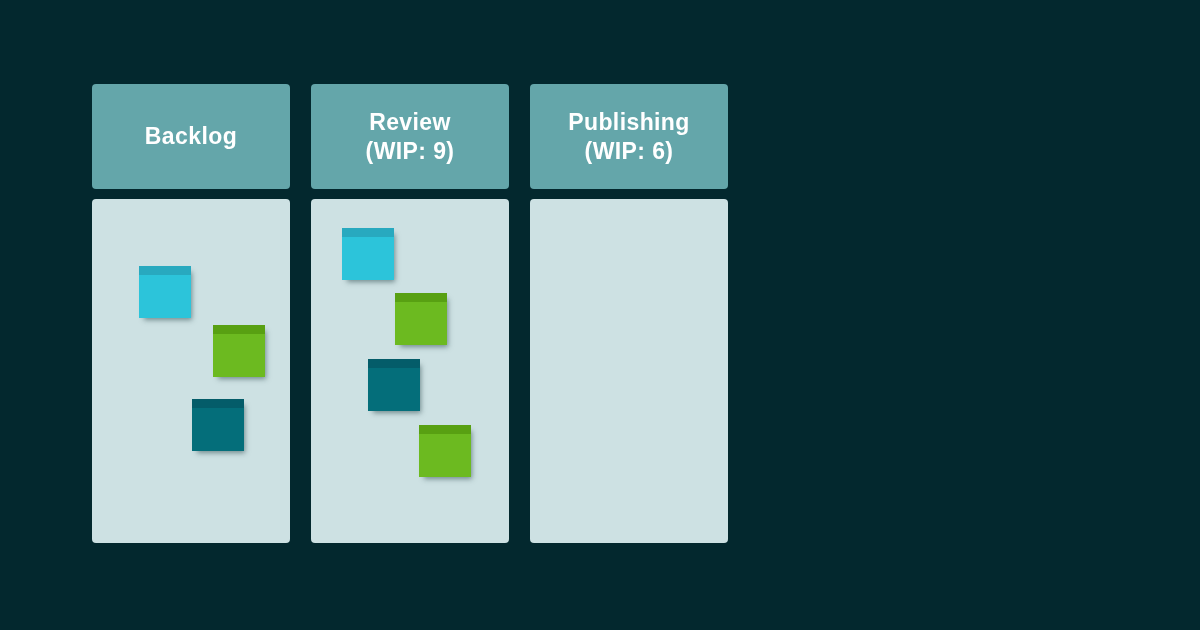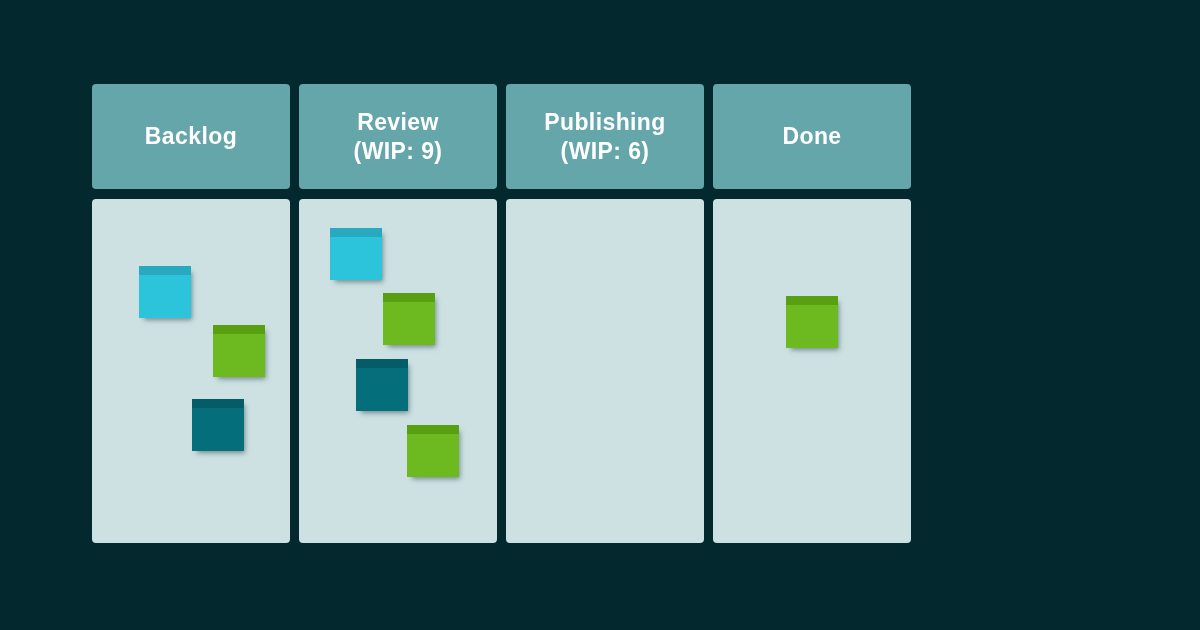--- a/index.html
+++ b/index.html
@@ -13,21 +13,21 @@
     overflow: hidden;
     background: var(--bg, #03282e);
     font-family: "Liberation Sans", sans-serif;
   }
   .board {
     position: absolute;
     left: 92px;
     top: 84px;
     width: 816px;
     display: flex;
-    gap: 9px;
+    gap: 21px;
     border-radius: 24px;
   }
   .column {
     width: 198px;
     min-width: 198px;
     display: flex;
     flex-direction: column;
     gap: 10px;
   }
   .col-header {
@@ -106,22 +106,14 @@
   </div>
 
   <div class="column">
     <div class="col-header">
       <span class="col-label">Publishing
 (WIP: 6)</span>
     </div>
     <div class="col-body"></div>
   </div>
 
-  <div class="column">
-    <div class="col-header">
-      <span class="col-label">Done</span>
-    </div>
-    <div class="col-body">
-        <div class="note green" style="left: 73px; top: 97px;"></div>
-      </div>
-  </div>
 
 </div>
 
 </body></html>

